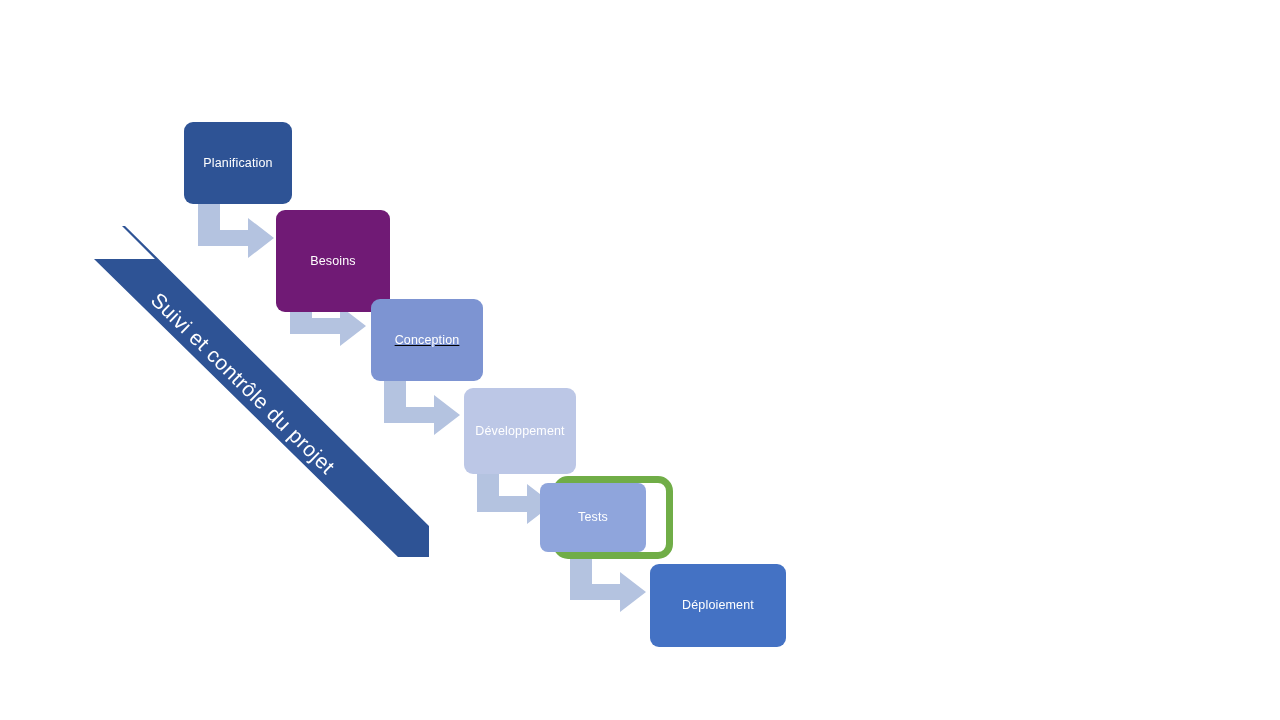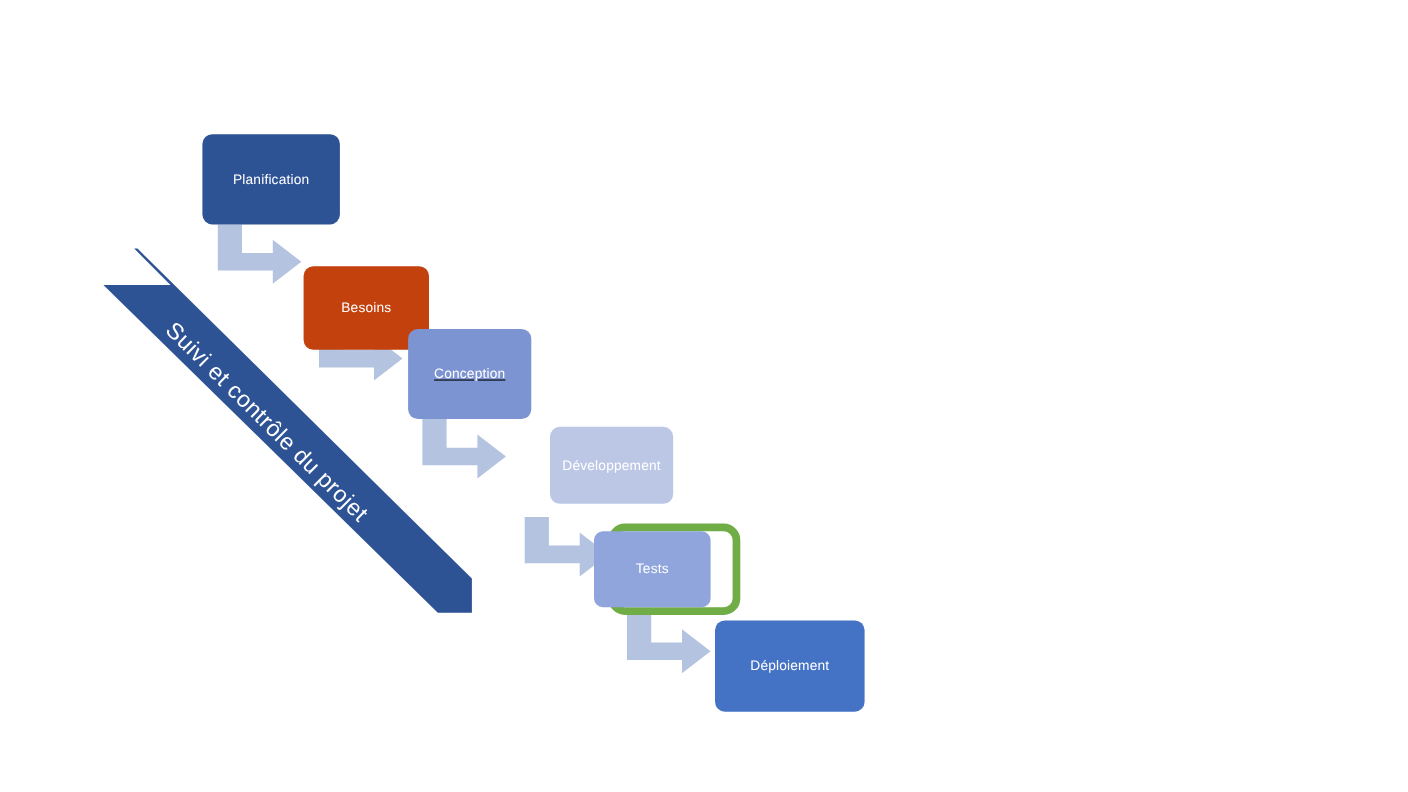--- a/index.html
+++ b/index.html
@@ -103,33 +103,33 @@
       <path d="M 0 0 L 22 0 L 22 26 L 50 26 L 50 14 L 76 34 L 50 54 L 50 42 L 0 42 Z" fill="#B4C3E0"></path>
     </svg>
   </div>
 
   <div class="elbow-arrow" style="left:570px; top:558px;">
     <svg width="76" height="64" viewBox="0 0 76 64" xmlns="http://www.w3.org/2000/svg">
       <path d="M 0 0 L 22 0 L 22 26 L 50 26 L 50 14 L 76 34 L 50 54 L 50 42 L 0 42 Z" fill="#B4C3E0"></path>
     </svg>
   </div>
 
-  <div class="phase-box" style="left:184px; top:122px; width:125px; height:82px; background:#2E5395;">
+  <div class="phase-box" style="left:184px; top:122px; width:108px; height:82px; background:#2E5395;">
     <span class="phase-label">Planification</span>
   </div>
 
-  <div class="phase-box" style="left:276px; top:210px; width:114px; height:76px; background:#c2410c;margin-top:32px;">
+  <div class="phase-box" style="left:276px; top:210px; width:114px; height:102px; background:#701a75;">
     <span class="phase-label">Besoins</span>
   </div>
 
   <div class="phase-box" style="left:371px; top:299px; width:112px; height:82px; background:#7D94D2;text-decoration:underline;">
     <span class="phase-label">Conception</span>
   </div>
 
-  <div class="phase-box" style="left:464px; top:388px; width:112px; height:70px; background:#BCC7E6;margin-left:36px;">
+  <div class="phase-box" style="left:464px; top:388px; width:112px; height:86px; background:#BCC7E6;">
     <span class="phase-label">Développement</span>
   </div>
 
   <div class="selection-ring" style="left:553px; top:476px; width:120px; height:83px; border:7px solid #70AD47;"></div>
   <div class="phase-box" style="left:540px; top:483px; width:106px; height:69px; background:#8FA5DC; border-radius:8px;align-items:center;">
     <span class="phase-label">Tests</span>
   </div>
 
   <div class="phase-box" style="left:650px; top:564px; width:136px; height:83px; background:#4472C4;">
     <span class="phase-label">Déploiement</span>

